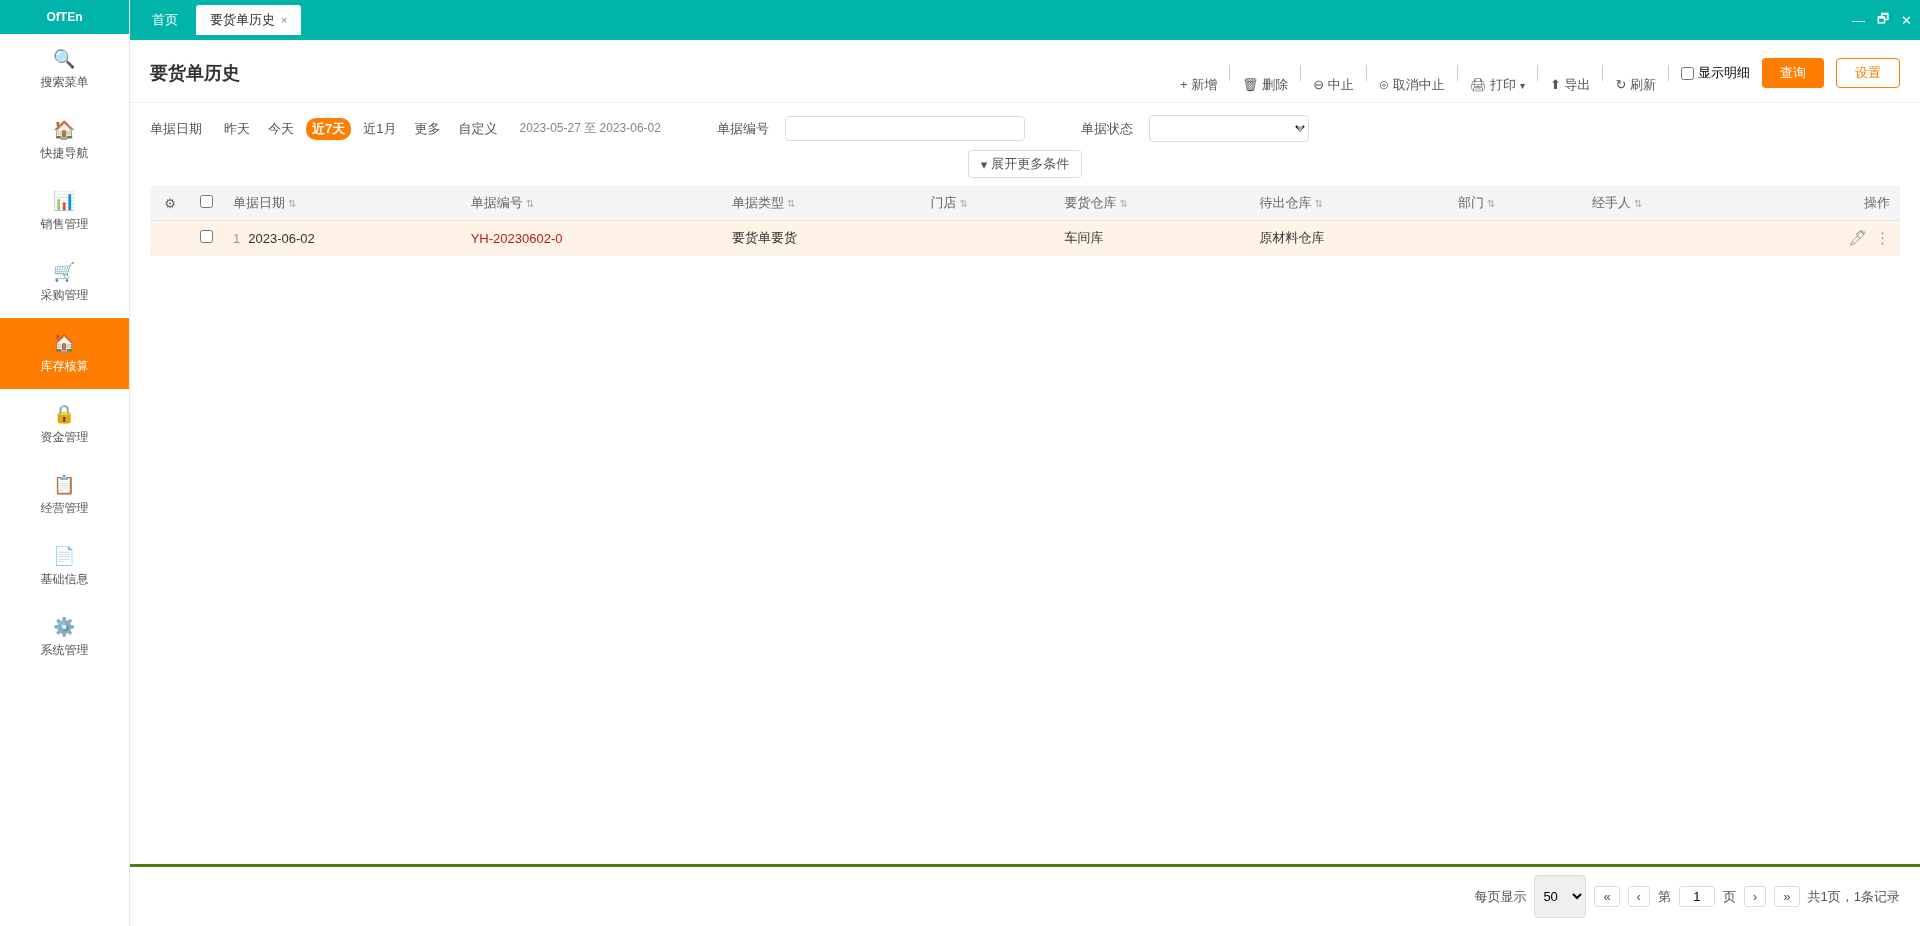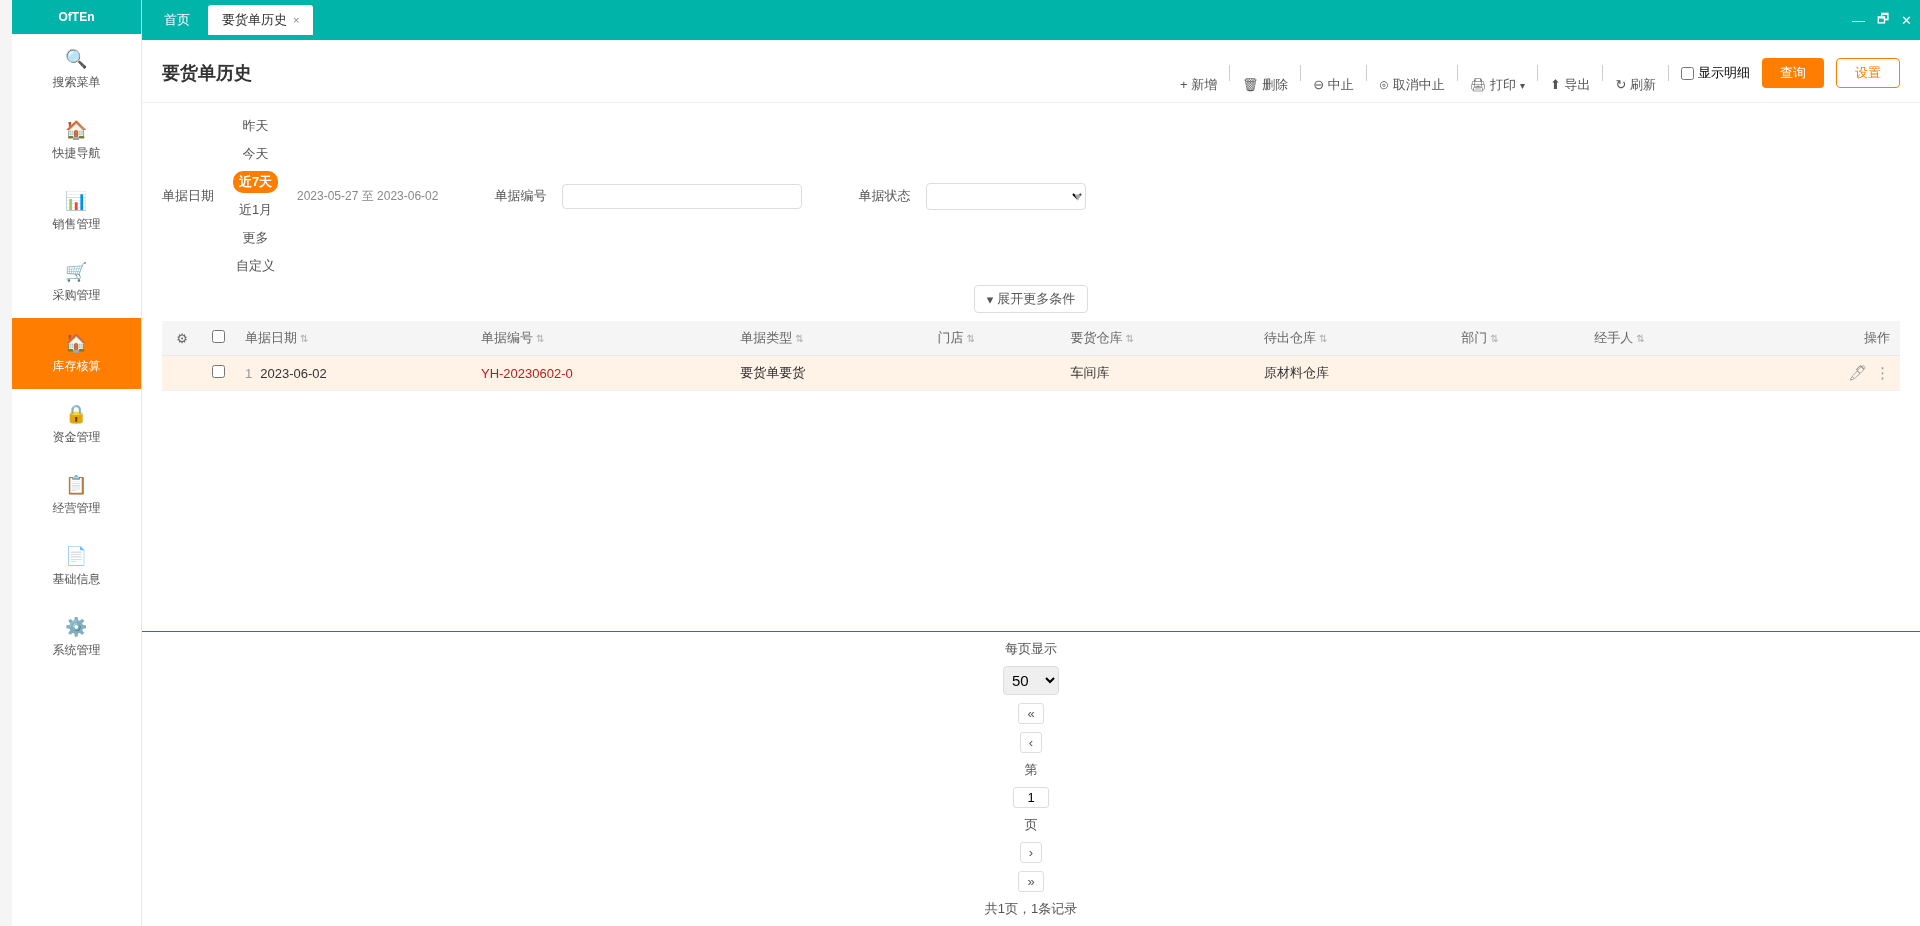--- a/index.html
+++ b/index.html
@@ -6,21 +6,20 @@
     body { font-family: "Microsoft YaHei", sans-serif; font-size: 13px; background: #f5f5f5; display: flex; height: 926px; overflow: hidden; }
 
     
     .sidebar {
       width: 130px;
       background: #fff;
       display: flex;
       flex-direction: column;
       border-right: 1px solid #e8e8e8;
       flex-shrink: 0;
-      margin-left: 12px;
     }
     .sidebar-item {
       display: flex;
       flex-direction: column;
       align-items: center;
       padding: 14px 0;
       cursor: pointer;
       color: #555;
       font-size: 12px;
       gap: 4px;
@@ -89,21 +88,21 @@
     
     .filter-bar {
       padding: 12px 20px 8px;
       display: flex;
       flex-direction: column;
       gap: 8px;
       background: #fff;
     }
     .filter-row { display: flex; align-items: center; gap: 16px; }
     .filter-label { color: #555; font-size: 13px; white-space: nowrap; }
-    .filter-date-btns { display: flex; align-items: center; gap: 6px; flex-direction: column; }
+    .filter-date-btns { display: flex; align-items: center; gap: 6px; }
     .date-btn { cursor: pointer; color: #555; font-size: 13px; padding: 2px 6px; border-radius: 10px; }
     .date-btn.active { background: #ff7d00; color: #fff; font-weight: bold; }
     .date-range-text { color: #888; font-size: 12px; }
     .filter-input {
       border: 1px solid #ddd; border-radius: 4px; padding: 4px 8px;
       font-size: 13px; outline: none; width: 200px;
     }
     .filter-select-wrap { display: flex; align-items: center; gap: 8px; flex: 1; }
     .filter-select {
       border: 1px solid #ddd; border-radius: 4px; padding: 4px 8px;
@@ -169,25 +168,24 @@
 
     
     .pagination {
       display: flex;
       align-items: center;
       justify-content: flex-end;
       padding: 8px 20px;
       gap: 8px;
       font-size: 13px;
       color: #555;
-      border-top: 1px solid #4d7c0f;
-      flex-direction: column;
+      border-top: 3px solid #4d7c0f;
     }
     .pagination select {
-      border: 1px solid #ddd; border-radius: 4px; padding: 4px 4px; font-size: 15px;
+      border: 1px solid #ddd; border-radius: 4px; padding: 12px 4px; font-size: 13px;
     }
     .page-btn {
       border: 1px solid #ddd; background: #fff; border-radius: 3px;
       padding: 2px 8px; cursor: pointer; color: #555; font-size: 13px;
     }
     .page-btn:disabled { color: #ccc; cursor: default; }
     .page-input {
       border: 1px solid #ddd; border-radius: 3px; width: 36px; text-align: center;
       padding: 2px 4px; font-size: 13px; outline: none;
     }

